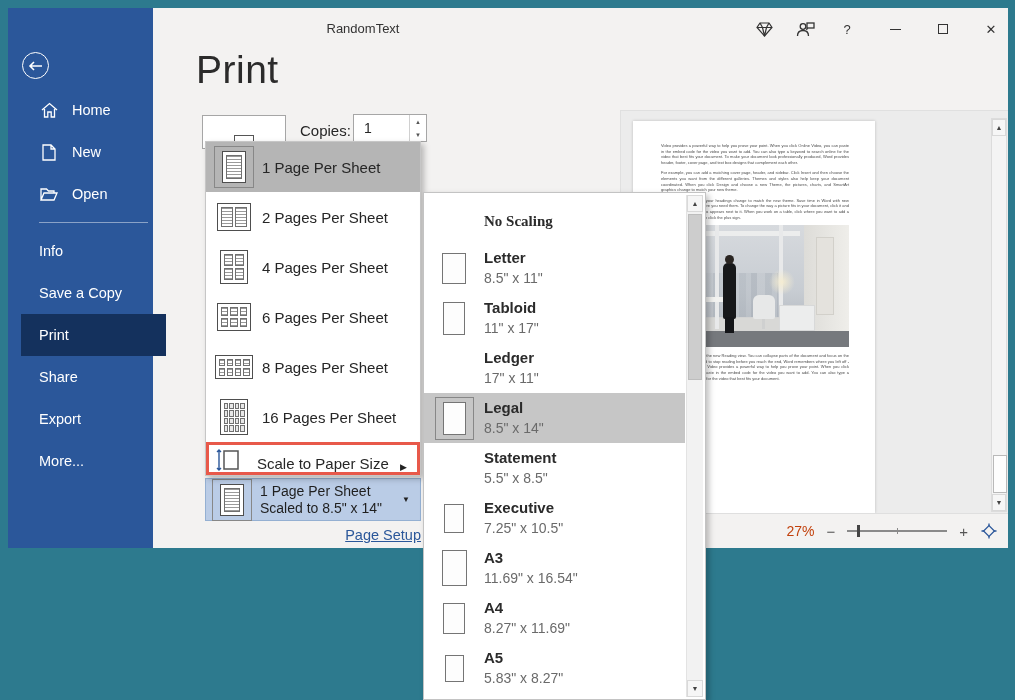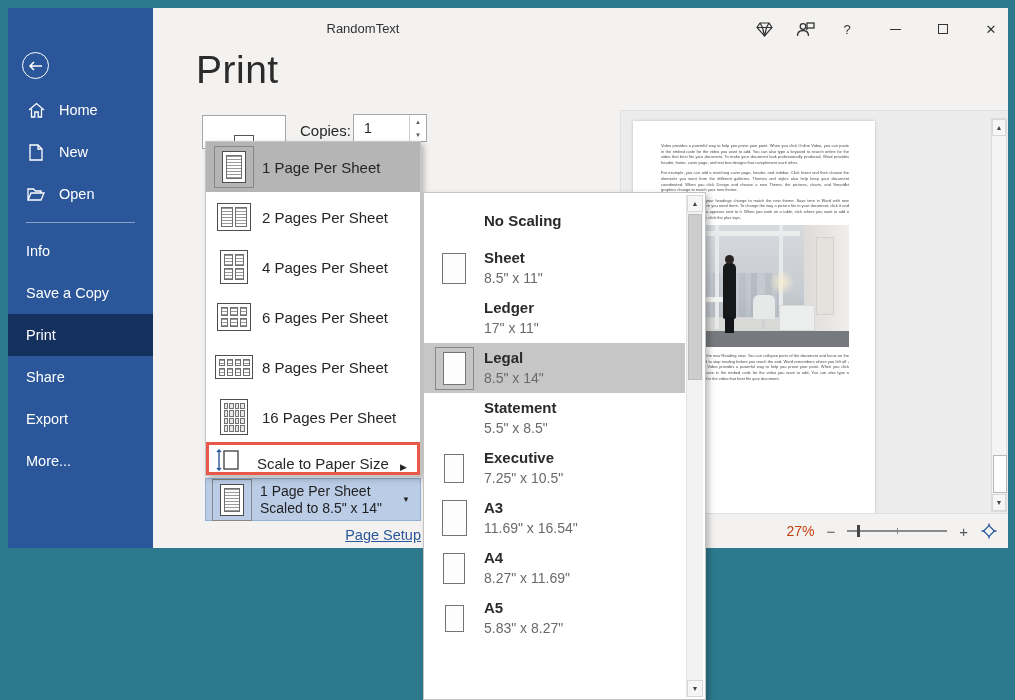--- a/index.html
+++ b/index.html
@@ -7,21 +7,21 @@
   body { background:#2d7a8e; position:relative; font-family:"Liberation Sans", sans-serif; color:#262626; }
 
   
   .window { position:absolute; left:8px; top:8px; width:1000px; height:540px; background:#f3f2f1; }
 
   
   .sidebar { position:absolute; left:0; top:0; width:145px; height:540px; background:#2b579a; color:#fff; z-index:10; }
   .back-btn { position:absolute; left:14px; top:44px; width:27px; height:27px; border:1.5px solid #fff; border-radius:50%;
               display:flex; align-items:center; justify-content:center; cursor:pointer; }
   .back-btn svg { display:block; }
-  .nav-list { position:absolute; top:81px; left:0; width:100%; }
+  .nav-list { position:absolute; top:81px; left:13px; width:100%; }
   .nav-item { height:42px; display:flex; align-items:center; padding-left:18px; font-size:14.5px; cursor:pointer; }
   .nav-item .nicon { width:20px; height:20px; margin-right:13px; display:flex; align-items:center; justify-content:center; }
   .nav-item.no-icon { }
   .nav-item.selected { background:#14315d; }
   .nav-divider { height:1px; background:rgba(255,255,255,.45); margin:7px 18px; }
 
   
   .app-title { position:absolute; left:260px; top:13px; width:190px; text-align:center; font-size:13px; color:#333; }
   .tb-icon { position:absolute; top:10px; width:22px; height:22px; display:flex; align-items:center; justify-content:center;
              color:#333; font-size:13px; cursor:pointer; }
@@ -72,21 +72,21 @@
   .cb-line2 { font-size:14px; color:#1f1f1f; margin-top:1px; }
   .cb-caret { font-size:9px; color:#222; padding-right:10px; }
 
   .page-setup { position:absolute; left:205px; top:527px; width:216px; text-align:right; font-size:14.5px; z-index:8; }
   .page-setup a { color:#2b579a; text-decoration:underline; cursor:pointer; }
 
   
   .submenu { position:absolute; left:423px; top:192px; width:283px; height:508px; background:#fff; border:1px solid #c3c3c3;
              box-shadow:3px 3px 6px rgba(0,0,0,.25); z-index:40; padding-top:6px; }
   .sub-row { height:50px; display:flex; align-items:center; cursor:pointer; width:261px; }
-  .sub-row.first { height:44px; }
+  .sub-row.first { height:44px;font-family:Liberation Serif, serif; }
   .sub-row.hl { background:#c6c6c6; }
   .sub-icon-col { width:60px; display:flex; align-items:center; justify-content:center; }
   .sub-text { line-height:1.25; }
   .sub-name { font-size:15px; font-weight:600; color:#2b2b2b; }
   .sub-size { font-size:14px; color:#6a6a6a; margin-top:2px; }
   .paper { border:1.5px solid #757575; background:#fdfdfd; }
   .paper.letter { width:24px; height:31px; }
   .paper.tabloid { width:22px; height:33px; }
   .paper.legal { width:23px; height:33px; }
   .paper.executive { width:20px; height:29px; }
@@ -422,22 +422,31 @@
     <span class="sub-icon-col"></span>
     <span class="sub-text">
       <div class="sub-name">No Scaling</div>
     </span>
   </div>
   <div class="sub-row">
     <span class="sub-icon-col">
         <span class="paper letter"></span>
       </span>
     <span class="sub-text">
-      <div class="sub-name">Sheet</div>
+      <div class="sub-name">Letter</div>
       <div class="sub-size">8.5" x 11"</div>
+    </span>
+  </div>
+  <div class="sub-row">
+    <span class="sub-icon-col">
+        <span class="paper tabloid"></span>
+      </span>
+    <span class="sub-text">
+      <div class="sub-name">Tabloid</div>
+      <div class="sub-size">11" x 17"</div>
     </span>
   </div>
   <div class="sub-row">
     <span class="sub-icon-col"></span>
     <span class="sub-text">
       <div class="sub-name">Ledger</div>
       <div class="sub-size">17" x 11"</div>
     </span>
   </div>
   <div class="sub-row hl">

